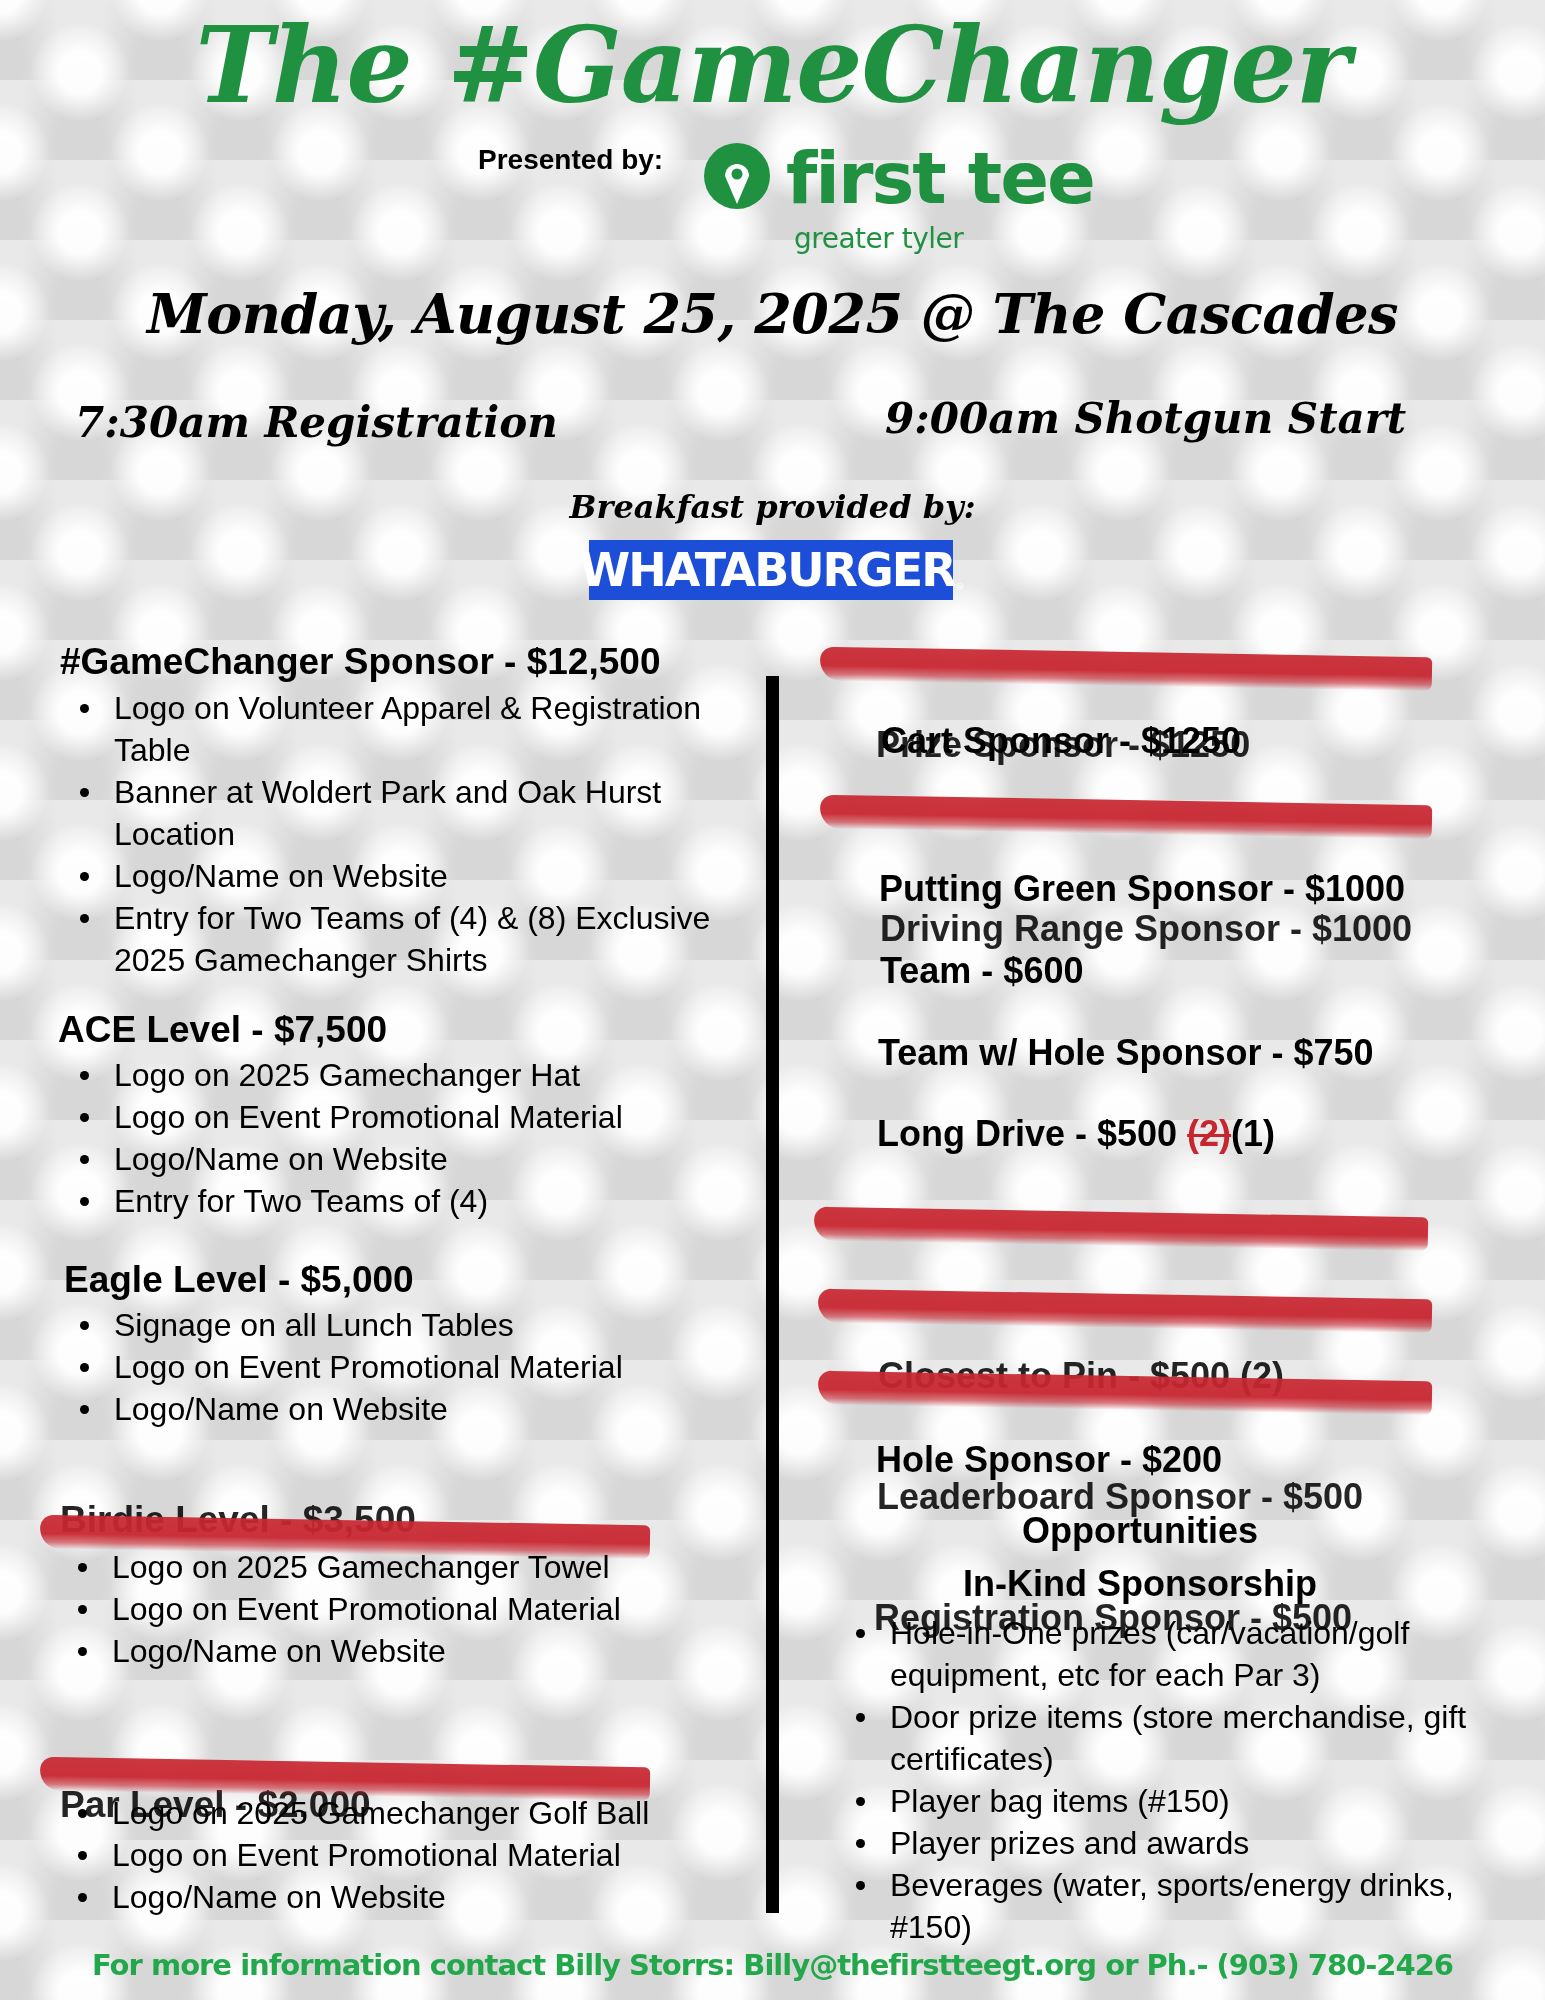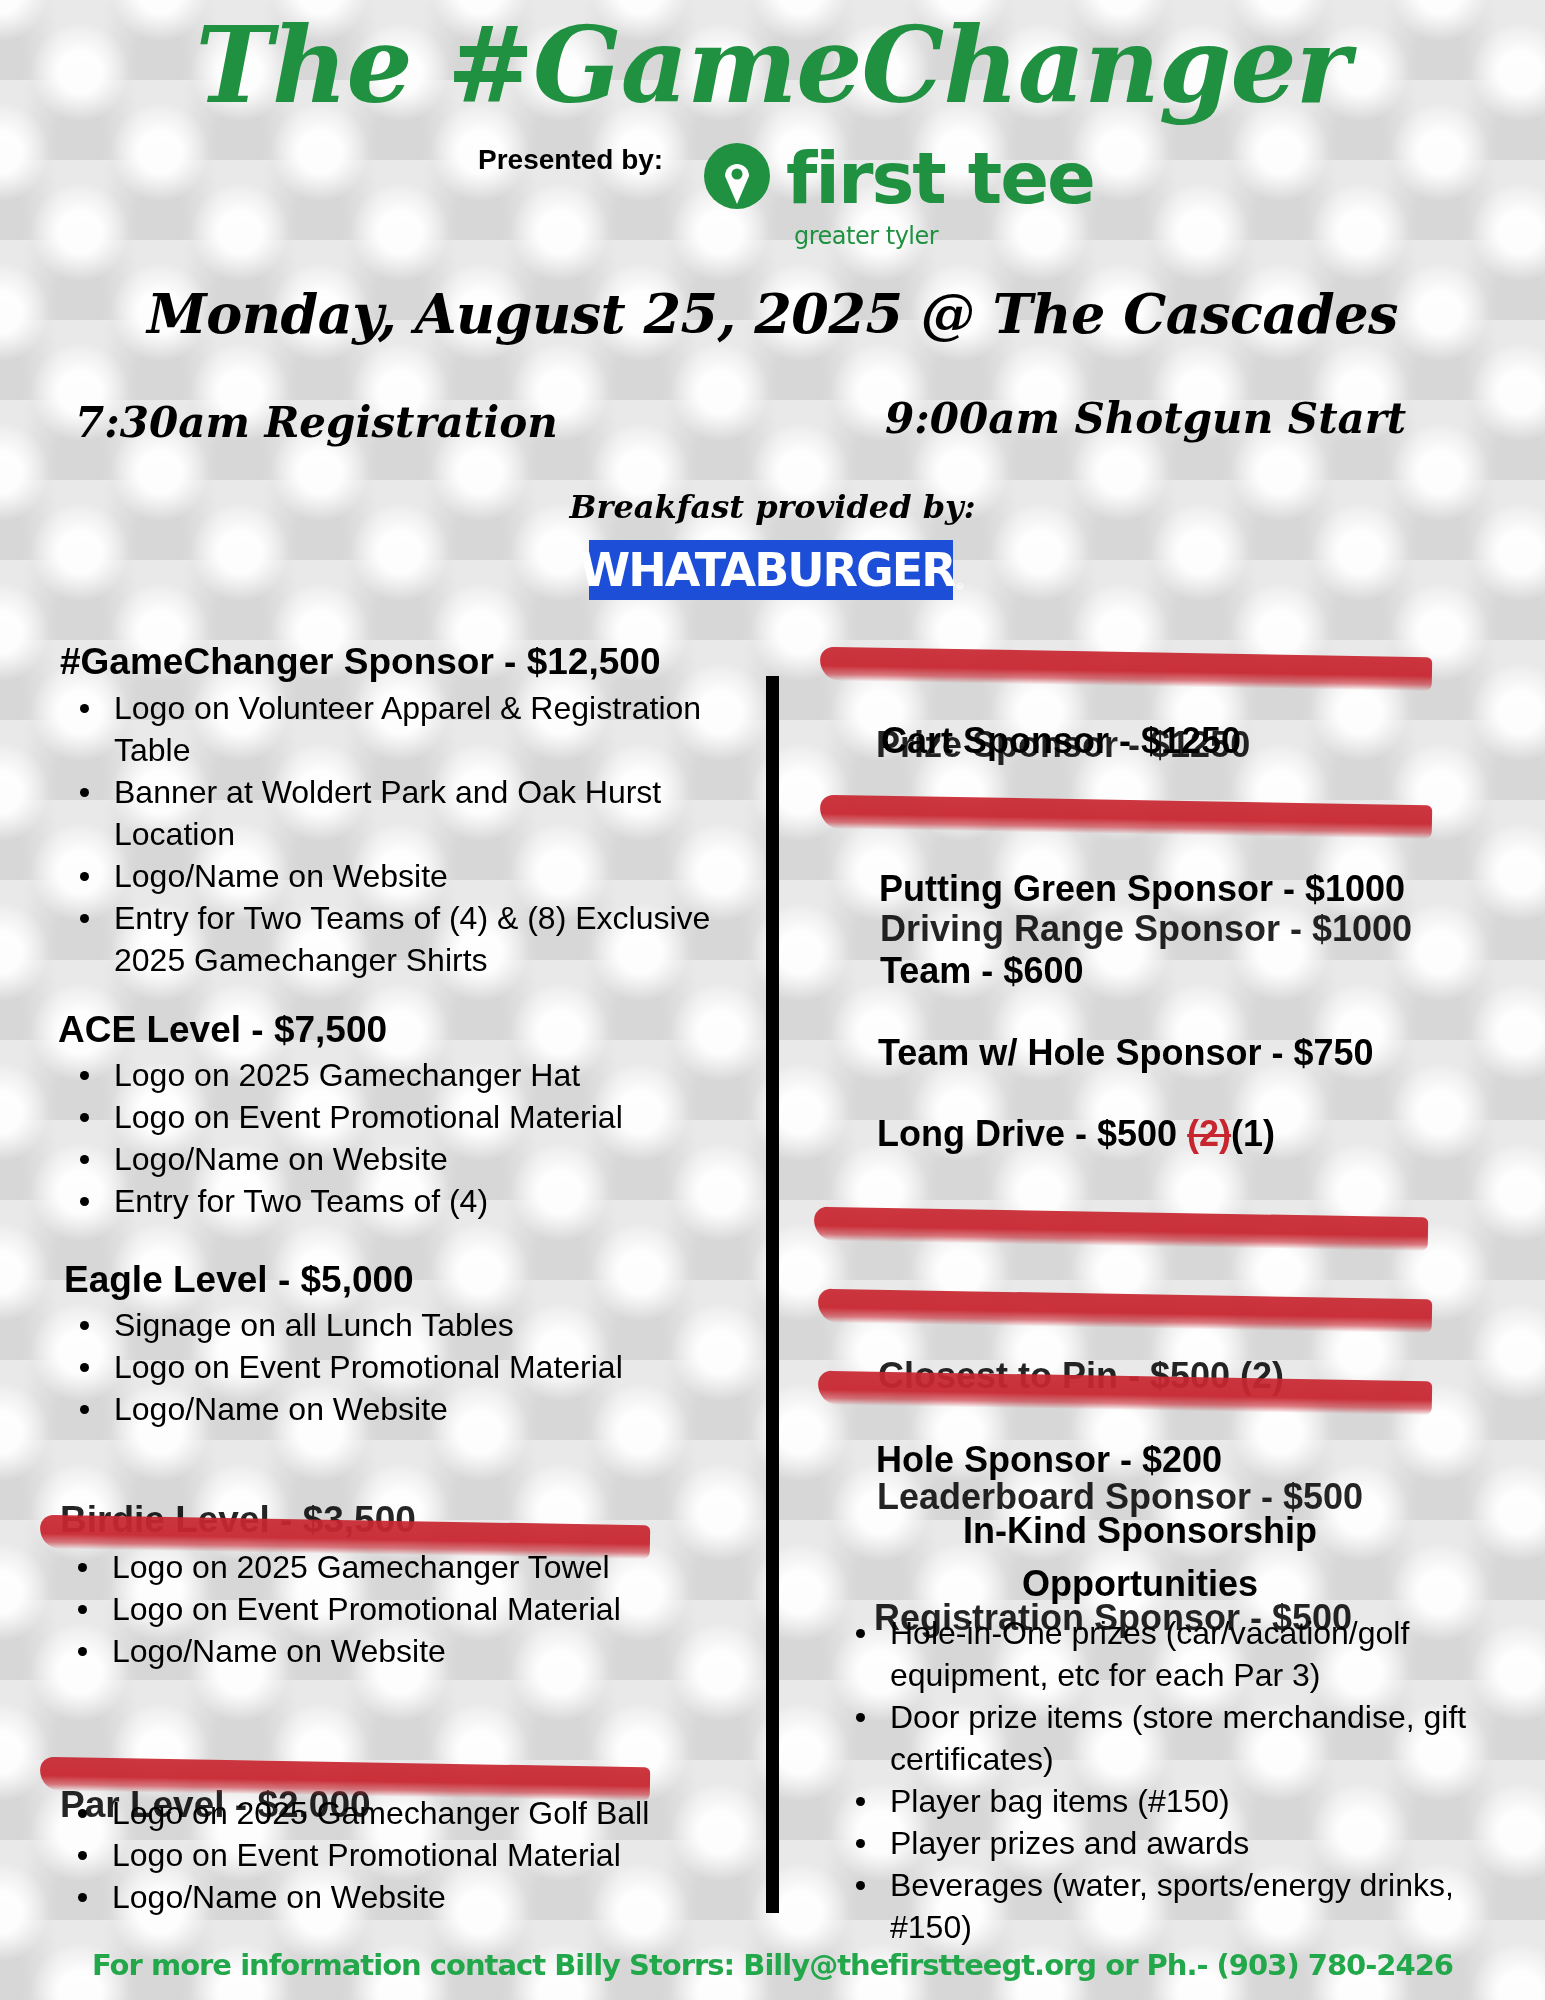--- a/index.html
+++ b/index.html
@@ -30,21 +30,21 @@
       font-weight: bold; font-size: 28px;
     }
     .ft-logo { left: 704px; top: 140px; display: flex; align-items: center; text-align: right; }
     .ft-pin { width: 66px; height: 76px; margin-right: 16px; }
     .ft-name {
       font-family: "DejaVu Sans", sans-serif; font-weight: bold;
       font-size: 72px; line-height: 1; letter-spacing: -2px;
     }
     .ft-sub {
       left: 794px; top: 222px; font-family: "DejaVu Sans", sans-serif;
-      font-size: 24px; letter-spacing: -0.5px;
+      font-size: 28px; letter-spacing: -0.5px;
     }
     .event-date {
       left: 0; width: 1545px; top: 282px; text-align: center;
       font-family: "DejaVu Serif", serif; font-weight: bold; font-style: italic;
       font-size: 54px; letter-spacing: -0.5px;
     }
     .reg-time {
       left: 75px; top: 398px;
       font-family: "DejaVu Serif", serif; font-weight: bold; font-style: italic;
       font-size: 42px;
@@ -228,22 +228,22 @@
 <div class="abs brush" style="left:818px; top:1294px; width:614px;"></div>
 
 <div class="abs right-item struck" style="left:874px; top:1358px;">
   <span class="txt">Registration Sponsor - $500</span>
 </div>
 <div class="abs brush" style="left:818px; top:1376px; width:614px;"></div>
 
 <div class="abs right-item" style="left:876px; top:1440px;">Hole Sponsor - $200</div>
 
 <div class="abs inkind-heading">
+  <div>Opportunities</div>
   <div>In-Kind Sponsorship</div>
-  <div>Opportunities</div>
 </div>
 <ul class="abs tier-list inkind-list">
   <li>Hole-in-One prizes (car/vacation/golf equipment, etc for each Par 3)</li>
   <li>Door prize items (store merchandise, gift certificates)</li>
   <li>Player bag items (#150)</li>
   <li>Player prizes and awards</li>
   <li>Beverages (water, sports/energy drinks, #150)</li>
 </ul>
 
 <div class="abs footer" style="color:#22a84a;">For more information contact Billy Storrs: Billy@thefirstteegt.org or Ph.- (903) 780-2426</div>

